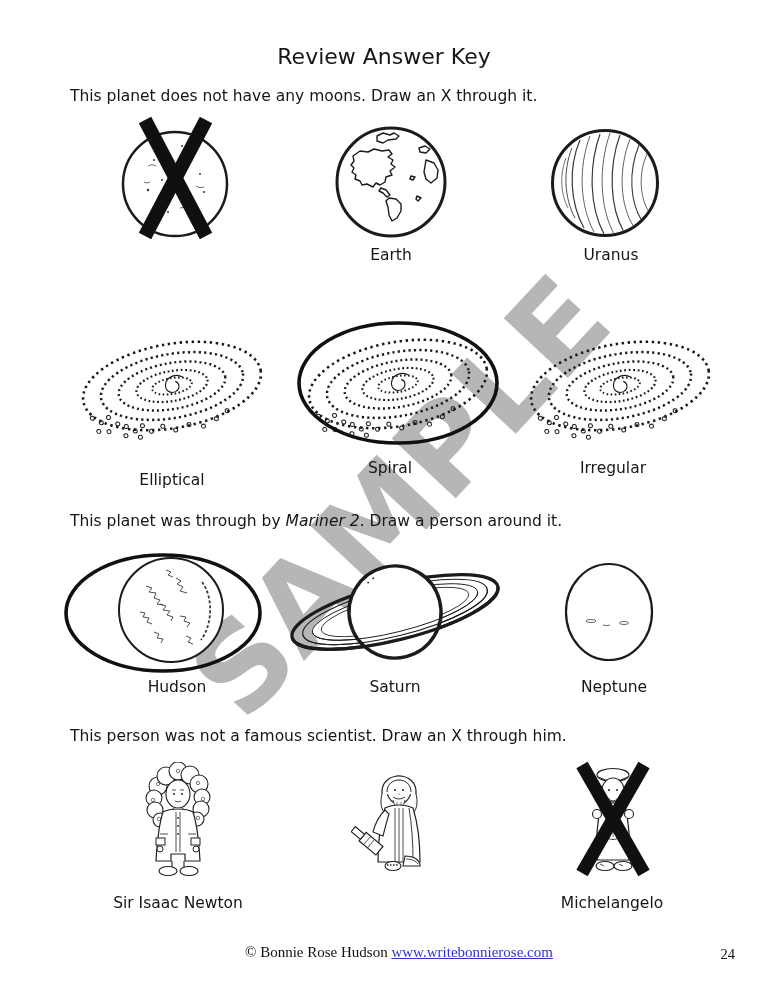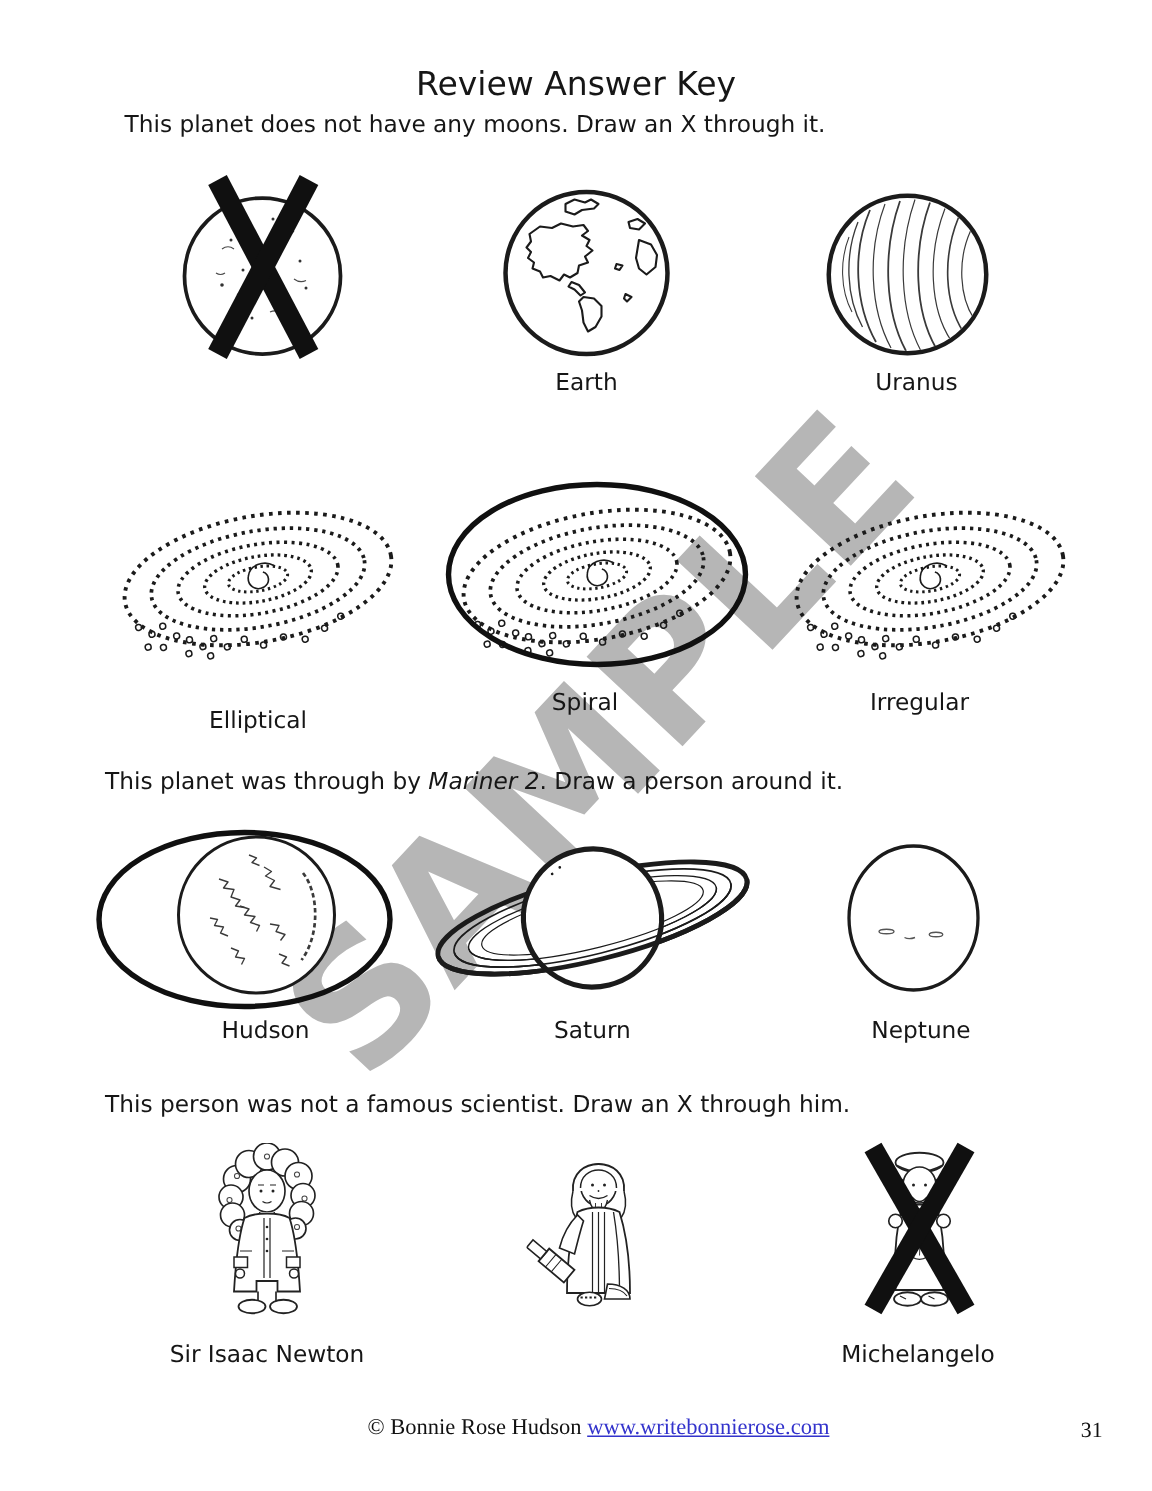--- a/index.html
+++ b/index.html
@@ -40,21 +40,21 @@
 <body>
 
 <div class="page">
 
   <div class="watermark">SAMPLE</div>
 
   <div class="content">
 
     <div class="title">Review Answer Key</div>
 
-    <div class="prompt" style="top:74px;margin-left:13px;">This planet does not have any moons. Draw an X through it.</div>
+    <div class="prompt" style="top:87px;">This planet does not have any moons. Draw an X through it.</div>
 
     <div class="art" style="left:118px;top:114px;">
       <svg width="114" height="128" viewBox="0 0 114 128">
         <circle cx="57" cy="70" r="52" fill="#fff" stroke="#1b1b1b" stroke-width="2.5"></circle>
         <g stroke="#4a4a4a" stroke-width="0.8" fill="none">
           <path d="M30 52 q4 -3 8 0"></path>
             <path d="M70 42 q5 2 8 -2"></path>
             <path d="M40 82 q5 3 9 0"></path>
           <path d="M62 94 q4 -2 8 1"></path>
             <path d="M78 72 q4 3 8 1"></path>
@@ -390,16 +390,16 @@
       <svg width="104" height="118" viewBox="0 0 104 118">
         <line x1="21" y1="5" x2="83" y2="113" stroke="#101010" stroke-width="13"></line>
         <line x1="83" y1="5" x2="21" y2="113" stroke="#101010" stroke-width="13"></line>
       </svg>
     </div>
 
     <div class="caption" style="left:88px;top:894px;">Sir Isaac Newton</div>
     <div class="caption" style="left:522px;top:894px;">Michelangelo</div>
 
     <div class="footer"><span>© Bonnie Rose Hudson </span><a href="#">www.writebonnierose.com</a></div>
-    <div class="pagenum">31</div>
+    <div class="pagenum">24</div>
 
   </div>
 </div>
 
 </body></html>

